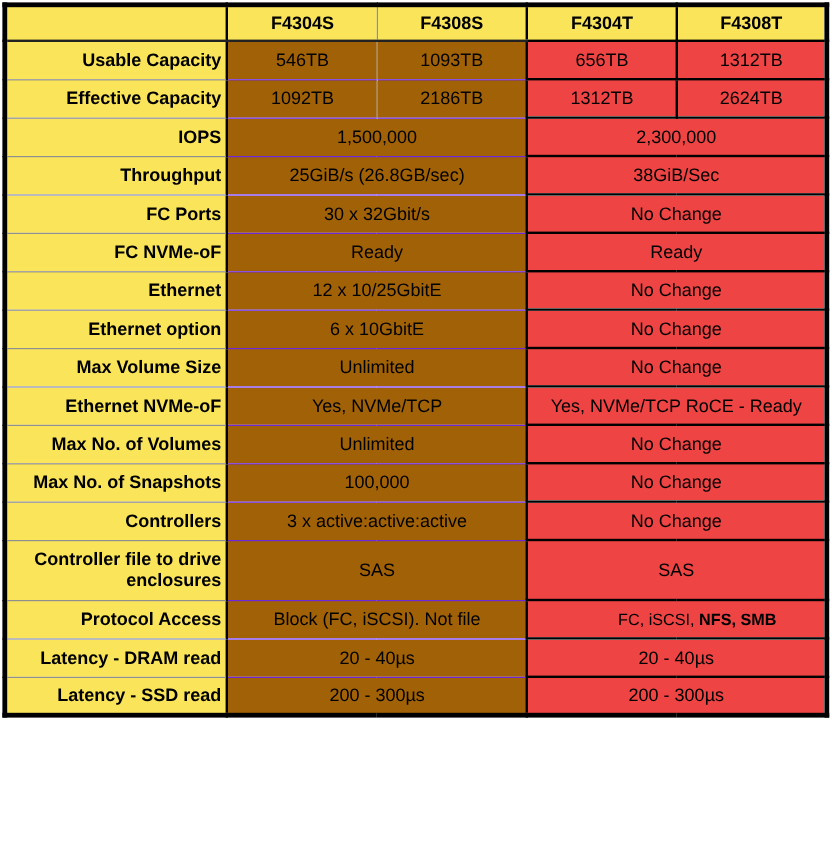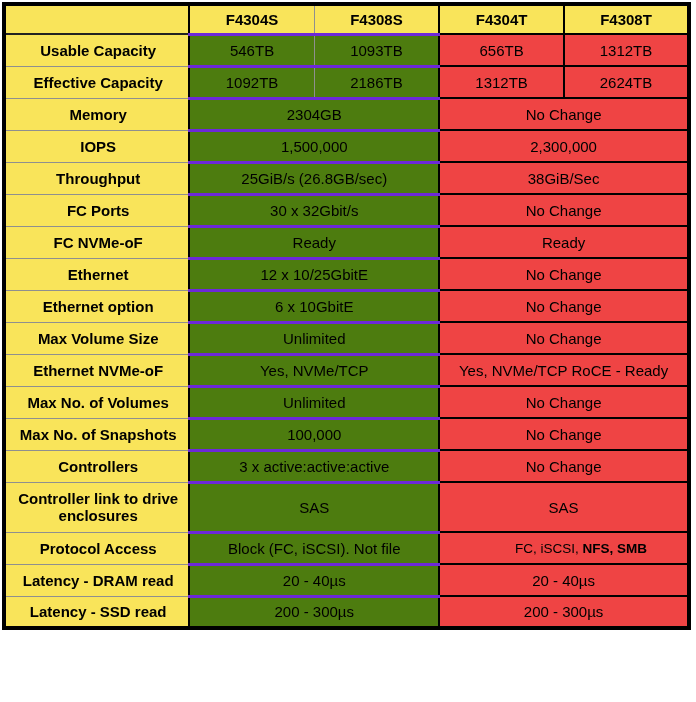--- a/index.html
+++ b/index.html
@@ -22,21 +22,21 @@
     white-space:nowrap;
   }
   tr{height:32px;}
   tr.header-row{height:30px;}
   tr.tall{height:50px;}
   tr.tall td.lbl{white-space:normal;line-height:1.15;}
   
   td.lbl{
     background:#f9e45a;
     font-weight:bold;
-    text-align:center;
+    text-align:right;
     padding-left:6px;
     border-top:1px solid #8f8f8f;
     border-right:2px solid #000;
   }
   
   th.corner{
     background:#f9e45a;
     border-right:2px solid #000;
     border-bottom:2px solid #222;
   }
@@ -46,22 +46,22 @@
     border-bottom:2px solid #222;
     font-weight:bold;
   }
   th.ht{
     background:#f9e45a;
     border:2px solid #000;
     font-weight:bold;
   }
   
   td.s{
-    background:#4d7c0f;
-    border-top:3px solid #6d28d9;
+    background:#a16207;
+    border-top:1px solid #6d28d9;
     border-left:1px solid #8f8f8f;
   }
   td.s.first{border-left:none;}
   
   td.t{
     background:#ef4444;
     border:2px solid #000;
   }
   td.t.small{font-size:13.5px;padding-left:39px;}
 </style>
@@ -95,25 +95,20 @@
   </tr>
 
   <tr>
     <td class="lbl">Effective Capacity</td>
     <td class="s first">1092TB</td>
     <td class="s">2186TB</td>
     <td class="t">1312TB</td>
     <td class="t">2624TB</td>
   </tr>
 
-  <tr>
-    <td class="lbl">Memory</td>
-    <td class="s first" colspan="2">2304GB</td>
-    <td class="t" colspan="2">No Change</td>
-  </tr>
 
   <tr>
     <td class="lbl">IOPS</td>
     <td class="s first" colspan="2">1,500,000</td>
     <td class="t" colspan="2">2,300,000</td>
   </tr>
 
   <tr>
     <td class="lbl">Throughput</td>
     <td class="s first" colspan="2">25GiB/s (26.8GB/sec)</td>
@@ -170,21 +165,21 @@
 
 
 
   <tr>
     <td class="lbl">Controllers</td>
     <td class="s first" colspan="2">3 x active:active:active</td>
     <td class="t" colspan="2">No Change</td>
   </tr>
 
   <tr class="tall">
-    <td class="lbl">Controller link to drive enclosures</td>
+    <td class="lbl">Controller file to drive enclosures</td>
     <td class="s first" colspan="2">SAS</td>
     <td class="t" colspan="2">SAS</td>
   </tr>
 
   <tr>
     <td class="lbl">Protocol Access</td>
     <td class="s first" colspan="2">Block (FC, iSCSI). Not file</td>
     <td class="t small" colspan="2"><span>FC, iSCSI, </span><b>NFS, SMB</b></td>
   </tr>
 

